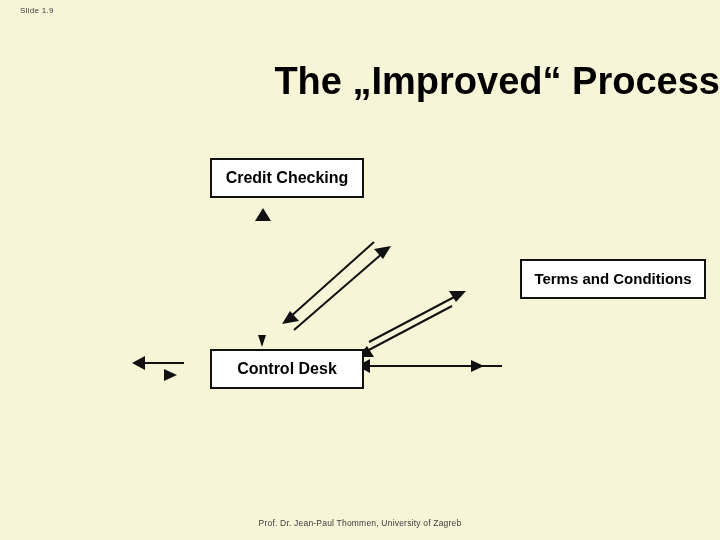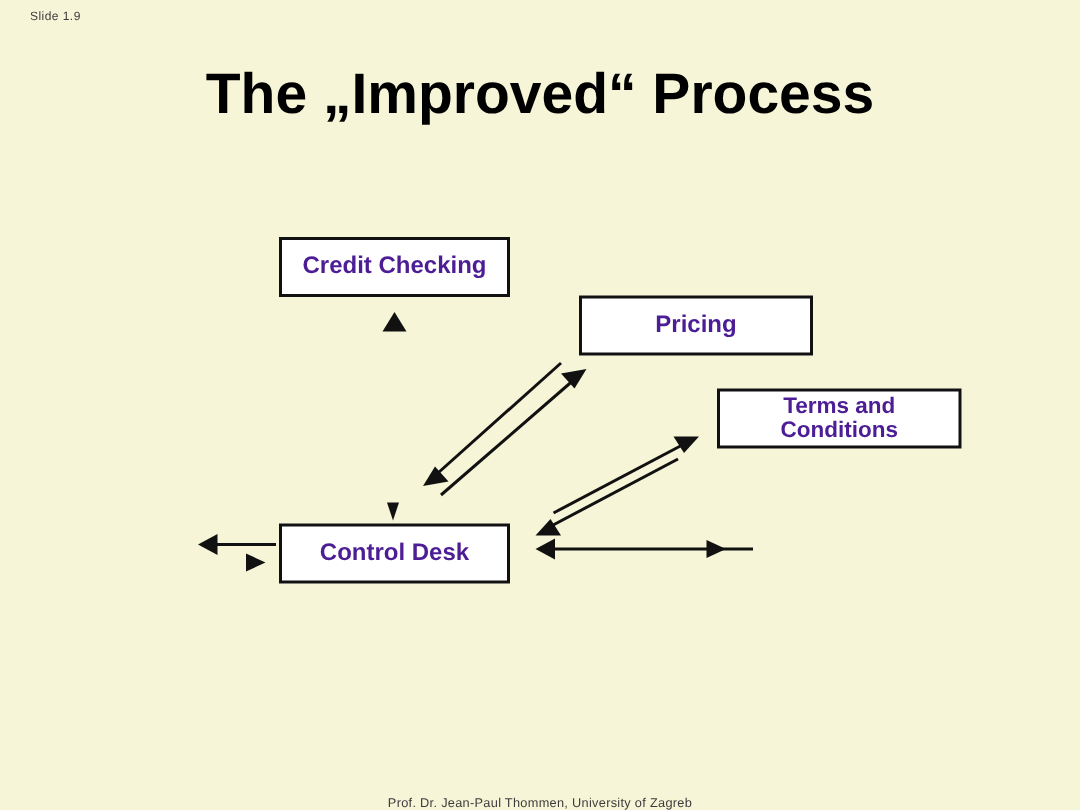--- a/index.html
+++ b/index.html
@@ -25,23 +25,23 @@
     left: 20px;
     top: 6px;
     font-size: 8px;
     color: #3b3b3b;
     letter-spacing: 0.3px;
     font-family: "Liberation Sans", sans-serif;
   }
   .slide-title {
     position: absolute;
     left: 0;
-    top: 42px;
+    top: 60px;
     width: 720px;
-    text-align: center;
+    text-align: right;
     font-size: 38px;
     font-weight: bold;
     color: #000000;
     font-family: "Liberation Sans", sans-serif;
     letter-spacing: 0px;
   }
   .diagram {
     position: absolute;
     left: 0;
     top: 0;
@@ -50,47 +50,48 @@
   }
   .node {
     position: absolute;
     background: #ffffff;
     border: 2px solid #111111;
     box-sizing: border-box;
     display: flex;
     align-items: center;
     justify-content: center;
     text-align: center;
-    color: #4c1d95;
+    color: #000000;
     font-weight: bold;
     font-size: 16px;
     line-height: 1.1;
     font-family: "Liberation Sans", sans-serif;
+    margin-left: 24px;
   }
   .node span {
     display: block;
     padding: 0 6px;
   }
   #node-credit  { left: 186px; top: 158px; width: 154px; height: 40px; }
   #node-pricing { left: 386px; top: 197px; width: 156px; height: 40px; }
-  #node-terms   { left: 478px; top: 259px; width: 163px; height: 40px; font-size: 15px; text-align: center;}
+  #node-terms   { left: 496px; top: 259px; width: 186px; height: 40px; font-size: 15px; text-align: center;}
   #node-control { left: 186px; top: 349px; width: 154px; height: 40px; }
   #node-issuance{ left: 504px; top: 349px; width: 156px; height: 40px; }
 
   svg.arrows {
     position: absolute;
     left: 0; top: 0;
     width: 720px;
     height: 540px;
     pointer-events: none;
   }
   .footer {
     position: absolute;
     left: 0;
-    bottom: 0;
+    bottom: 12px;
     width: 720px;
     text-align: center;
     font-size: 8.5px;
     color: #3b3b3b;
     font-family: "Liberation Sans", sans-serif;
     letter-spacing: 0.2px;
   }
 </style>
 </head>
 <body>
@@ -129,23 +130,20 @@
       <line x1="184" y1="363" x2="143" y2="363" stroke="#111111" stroke-width="2"></line>
       <polygon points="132,363 145,356 145,370" fill="#111111"></polygon>
 
       <polygon points="177,375 164,381 164,369" fill="#111111"></polygon>
     </svg>
 
     <div class="node" id="node-credit">
       <span>Credit Checking</span>
     </div>
 
-    <div class="node" id="node-pricing">
-      <span>Pricing</span>
-    </div>
 
     <div class="node" id="node-terms">
       <span>Terms and Conditions</span>
     </div>
 
     <div class="node" id="node-control">
       <span>Control Desk</span>
     </div>
 
 

